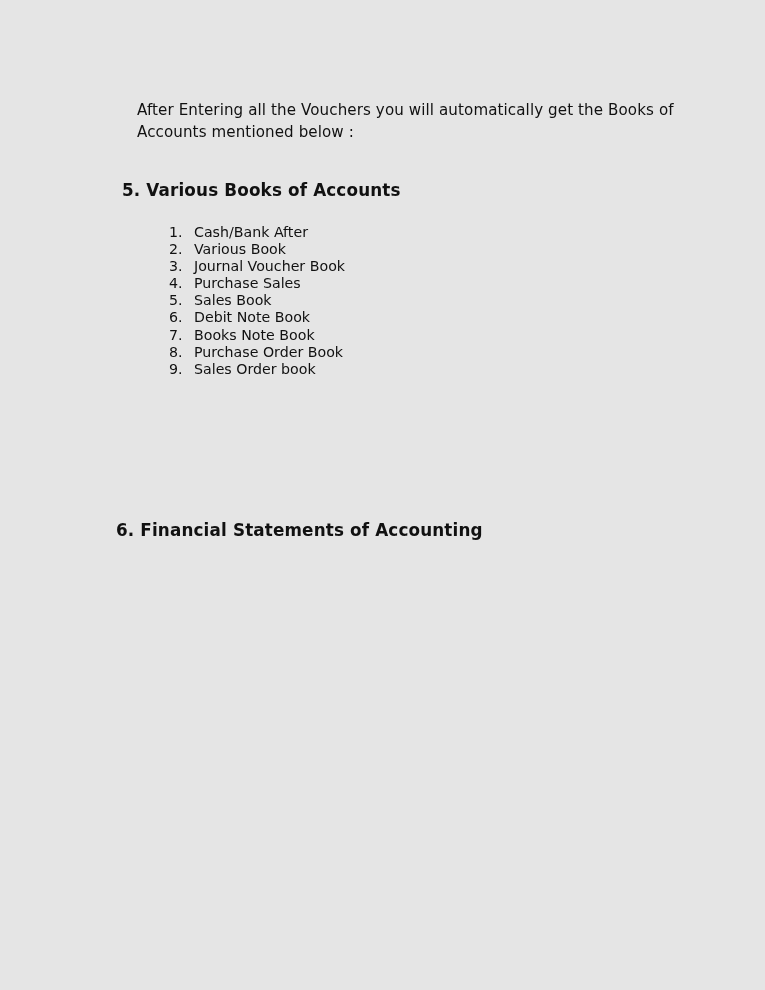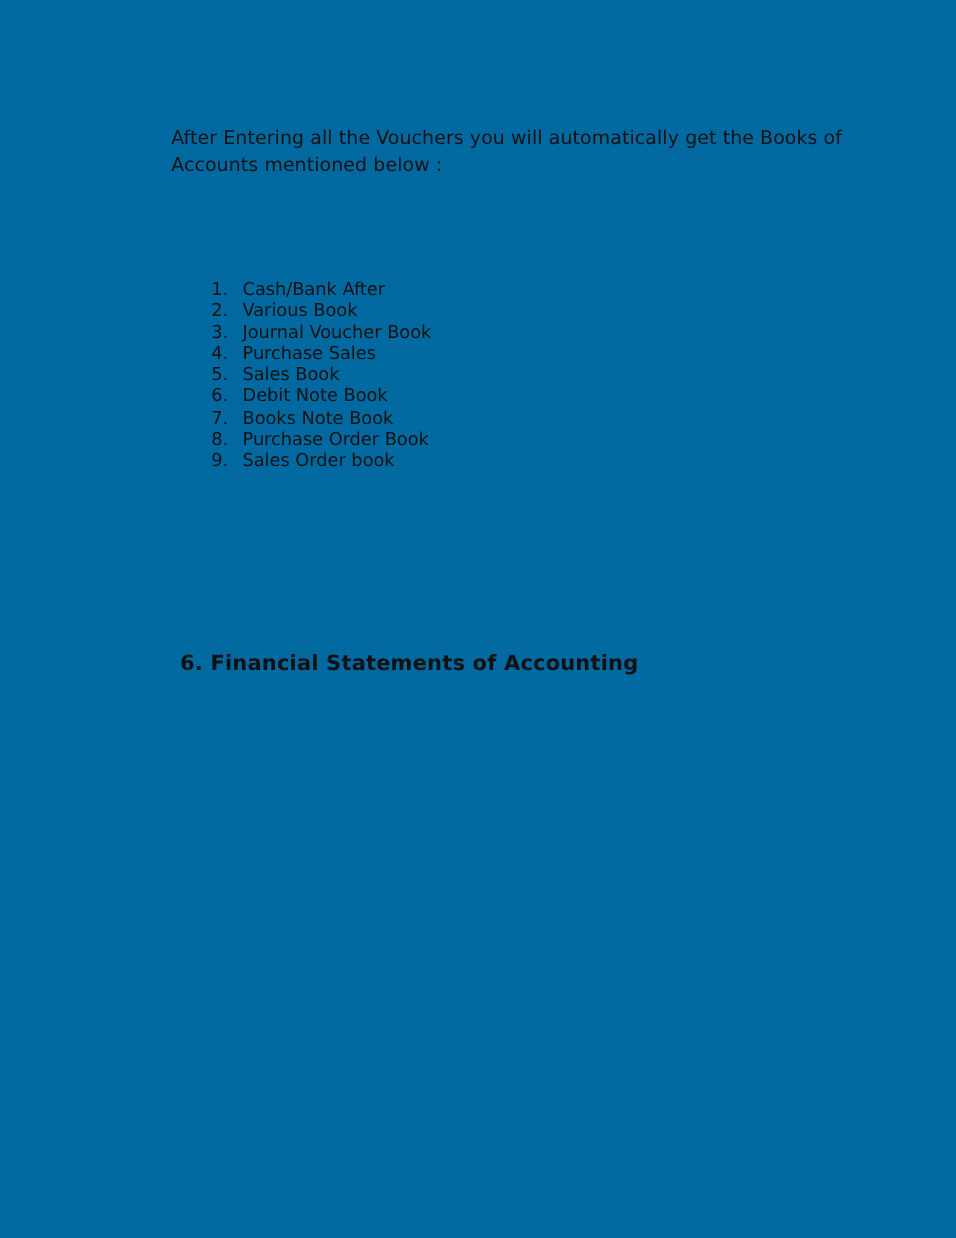--- a/index.html
+++ b/index.html
@@ -14,21 +14,21 @@
     position: relative;
     font-family: "DejaVu Sans", "Liberation Sans", sans-serif;
     color: #1a1a1a;
     overflow: hidden;
     -webkit-font-smoothing: antialiased;
   }
 
   .page {
     position: absolute;
     inset: 0;
-    background: #0369a1;
+    background: #e5e5e5;
   }
 
   
   .intro-para {
     position: absolute;
     left: 137px;
     top: 85px;
     width: 580px;
     font-size: 15.1px;
     line-height: 21.5px;
@@ -87,21 +87,20 @@
   
   .heading-6 {
     position: absolute;
     left: 116px;
     top: 505px;
     font-size: 16.8px;
     line-height: 22px;
     letter-spacing: 0.15px;
     color: #111111;
     white-space: nowrap;
-    margin-left: 28px;
   }
 
   
   .fs-list {
     position: absolute;
     left: 177px;
     top: 545px;
     margin: 0;
     padding: 0;
     list-style: none;
@@ -113,20 +112,21 @@
     white-space: pre;
   }
 </style>
 </head>
 <body>
 
 <div class="page">
 
   <p class="intro-para">After Entering all the Vouchers you will automatically get the Books of Accounts mentioned below :</p>
 
+  <h2 class="heading-5">5. Various Books of Accounts</h2>
 
   <ol class="books-list">
     <li>
       <span class="num">1.</span>
       <span>Cash/Bank After</span>
     </li>
     <li>
       <span class="num">2.</span>
       <span>Various Book</span>
     </li>

